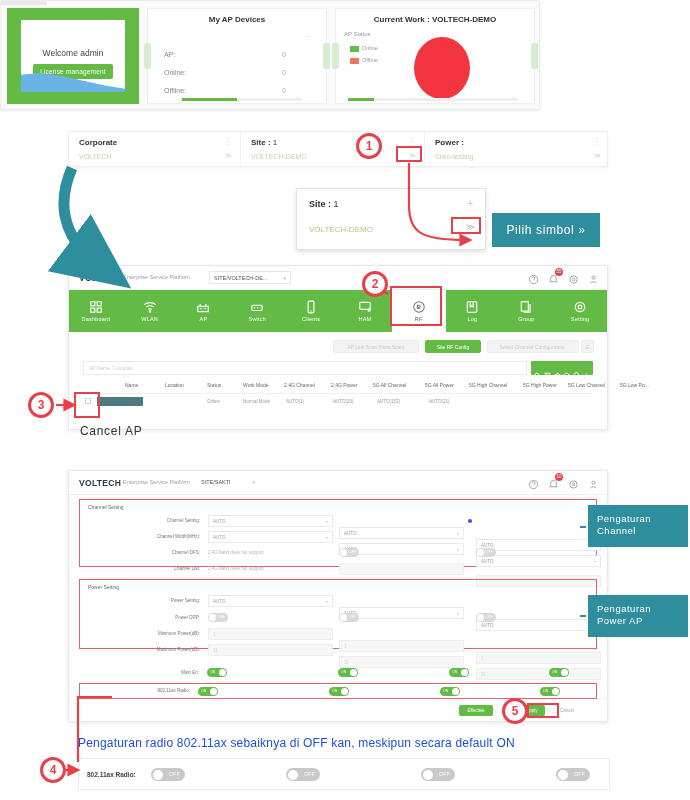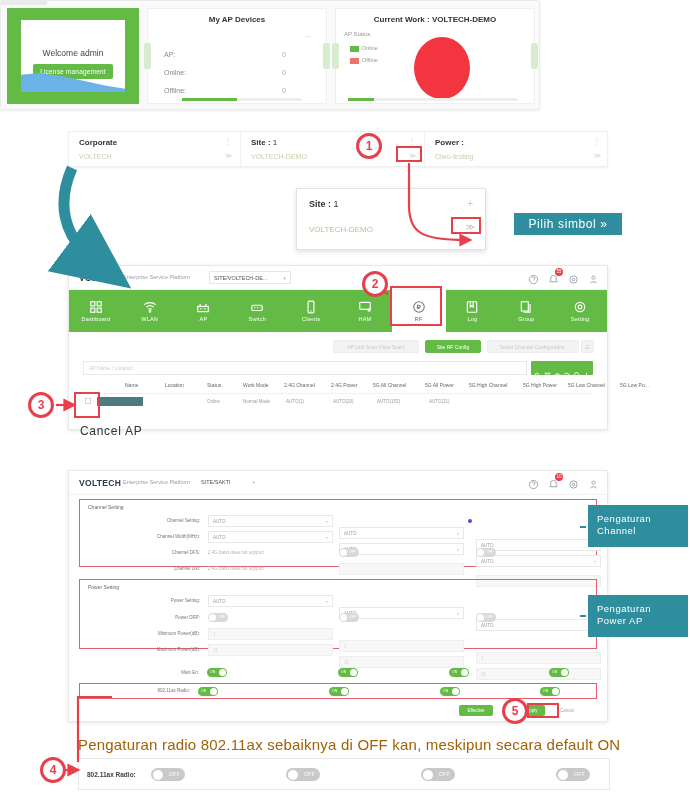--- a/index.html
+++ b/index.html
@@ -60,23 +60,23 @@
 
   
   #site-popup { position:absolute; left:296px; top:188px; width:190px; height:62px;
                 background:#fff; border:1px solid #e2e2e2; box-shadow:0 2px 5px rgba(0,0,0,.12);}
   #sp-title { position:absolute; left:12px; top:10px; font-size:9px; font-weight:bold; color:#333;}
   #sp-val { position:absolute; left:12px; top:36px; font-size:8px; color:#b7c48c;}
   #sp-plus { position:absolute; right:12px; top:9px; font-size:10px; color:#ccc;}
   #sp-chev { position:absolute; right:10px; top:33px; font-size:9px; color:#bbb;}
   #sp-chev-box { position:absolute; right:4px; top:28px; width:30px; height:17px; border:2px solid #e8404a;}
 
-  #pilih-badge { position:absolute; left:492px; top:213px; width:108px; height:22px;
+  #pilih-badge { position:absolute; left:492px; top:213px; width:108px; height:34px;
                  background:#2e8e9e; color:#fff; font-size:12px; letter-spacing:.6px;
-                 display:flex; align-items:center; justify-content:center;margin-left:22px;}
+                 display:flex; align-items:center; justify-content:center;}
 
   
   #app1 { position:absolute; left:68px; top:265px; width:540px; height:165px; background:#fff;
           border:1px solid #e8e8e8; box-shadow:0 1px 4px rgba(0,0,0,.1);}
   .apphdr { position:absolute; left:0; top:0; right:0; height:24px; background:#fff; border-bottom:1px solid #f1f1f1;}
   .brand { position:absolute; left:10px; top:7px; font-size:8.5px; font-weight:bold; color:#2f3a4a; letter-spacing:.3px;}
   .brand-sub { position:absolute; left:54px; top:8px; font-size:5.5px; color:#9aa0a6;}
   .site-select { position:absolute; left:140px; top:5px; width:82px; height:13px; border:1px solid #e6e6e6;
                  font-size:5.5px; color:#555; padding:3px 4px; }
   .site-select span.cv { position:absolute; right:4px; top:3px; color:#bbb; font-size:5px;}
@@ -136,21 +136,21 @@
   .tgl.on span { right:auto; left:3px;}
   .abtn { position:absolute; height:11px; font-size:4.5px; line-height:11px; text-align:center; border-radius:2px; padding:0 5px;}
   .abtn.green { background:#63bb45; color:#fff;}
   .abtn.plain { color:#a8a8a8;}
   #apply-box { position:absolute; left:527px; top:703px; width:32px; height:15px; border:2px solid #e8404a;}
 
   .tealbox { position:absolute; background:#2e8e9e; color:#fff; font-size:9.5px; line-height:12px;
              padding:8px 9px; letter-spacing:.5px;}
 
   
-  #note { position:absolute; left:78px; top:736px; font-size:15px; color:#a16207; letter-spacing:.2px; white-space:nowrap;}
+  #note { position:absolute; left:78px; top:736px; font-size:12px; color:#1d4ed8; letter-spacing:.2px; white-space:nowrap;}
   #offpanel { position:absolute; left:78px; top:758px; width:532px; height:32px; border:1px solid #e9e9e9; background:#fff;}
   #off-lbl { position:absolute; left:8px; top:12px; font-size:6.5px; color:#444; font-weight:bold;}
   .offtgl { position:absolute; top:9px; width:34px; height:13px; border-radius:7px; background:#c9c9c9;}
   .offtgl i { position:absolute; left:1.5px; top:1.5px; width:10px; height:10px; border-radius:50%; background:#fff; display:block;}
   .offtgl span { position:absolute; right:5px; top:1px; font-size:5px; color:#fff; line-height:11px; letter-spacing:.3px;}
 
   
   .callout { position:absolute; width:26px; height:26px; border-radius:50%; background:#fff;
              border:3px solid #e8404a; color:#e8404a; font-size:12px; font-weight:bold;
              display:flex; align-items:center; justify-content:center; z-index:40;}

